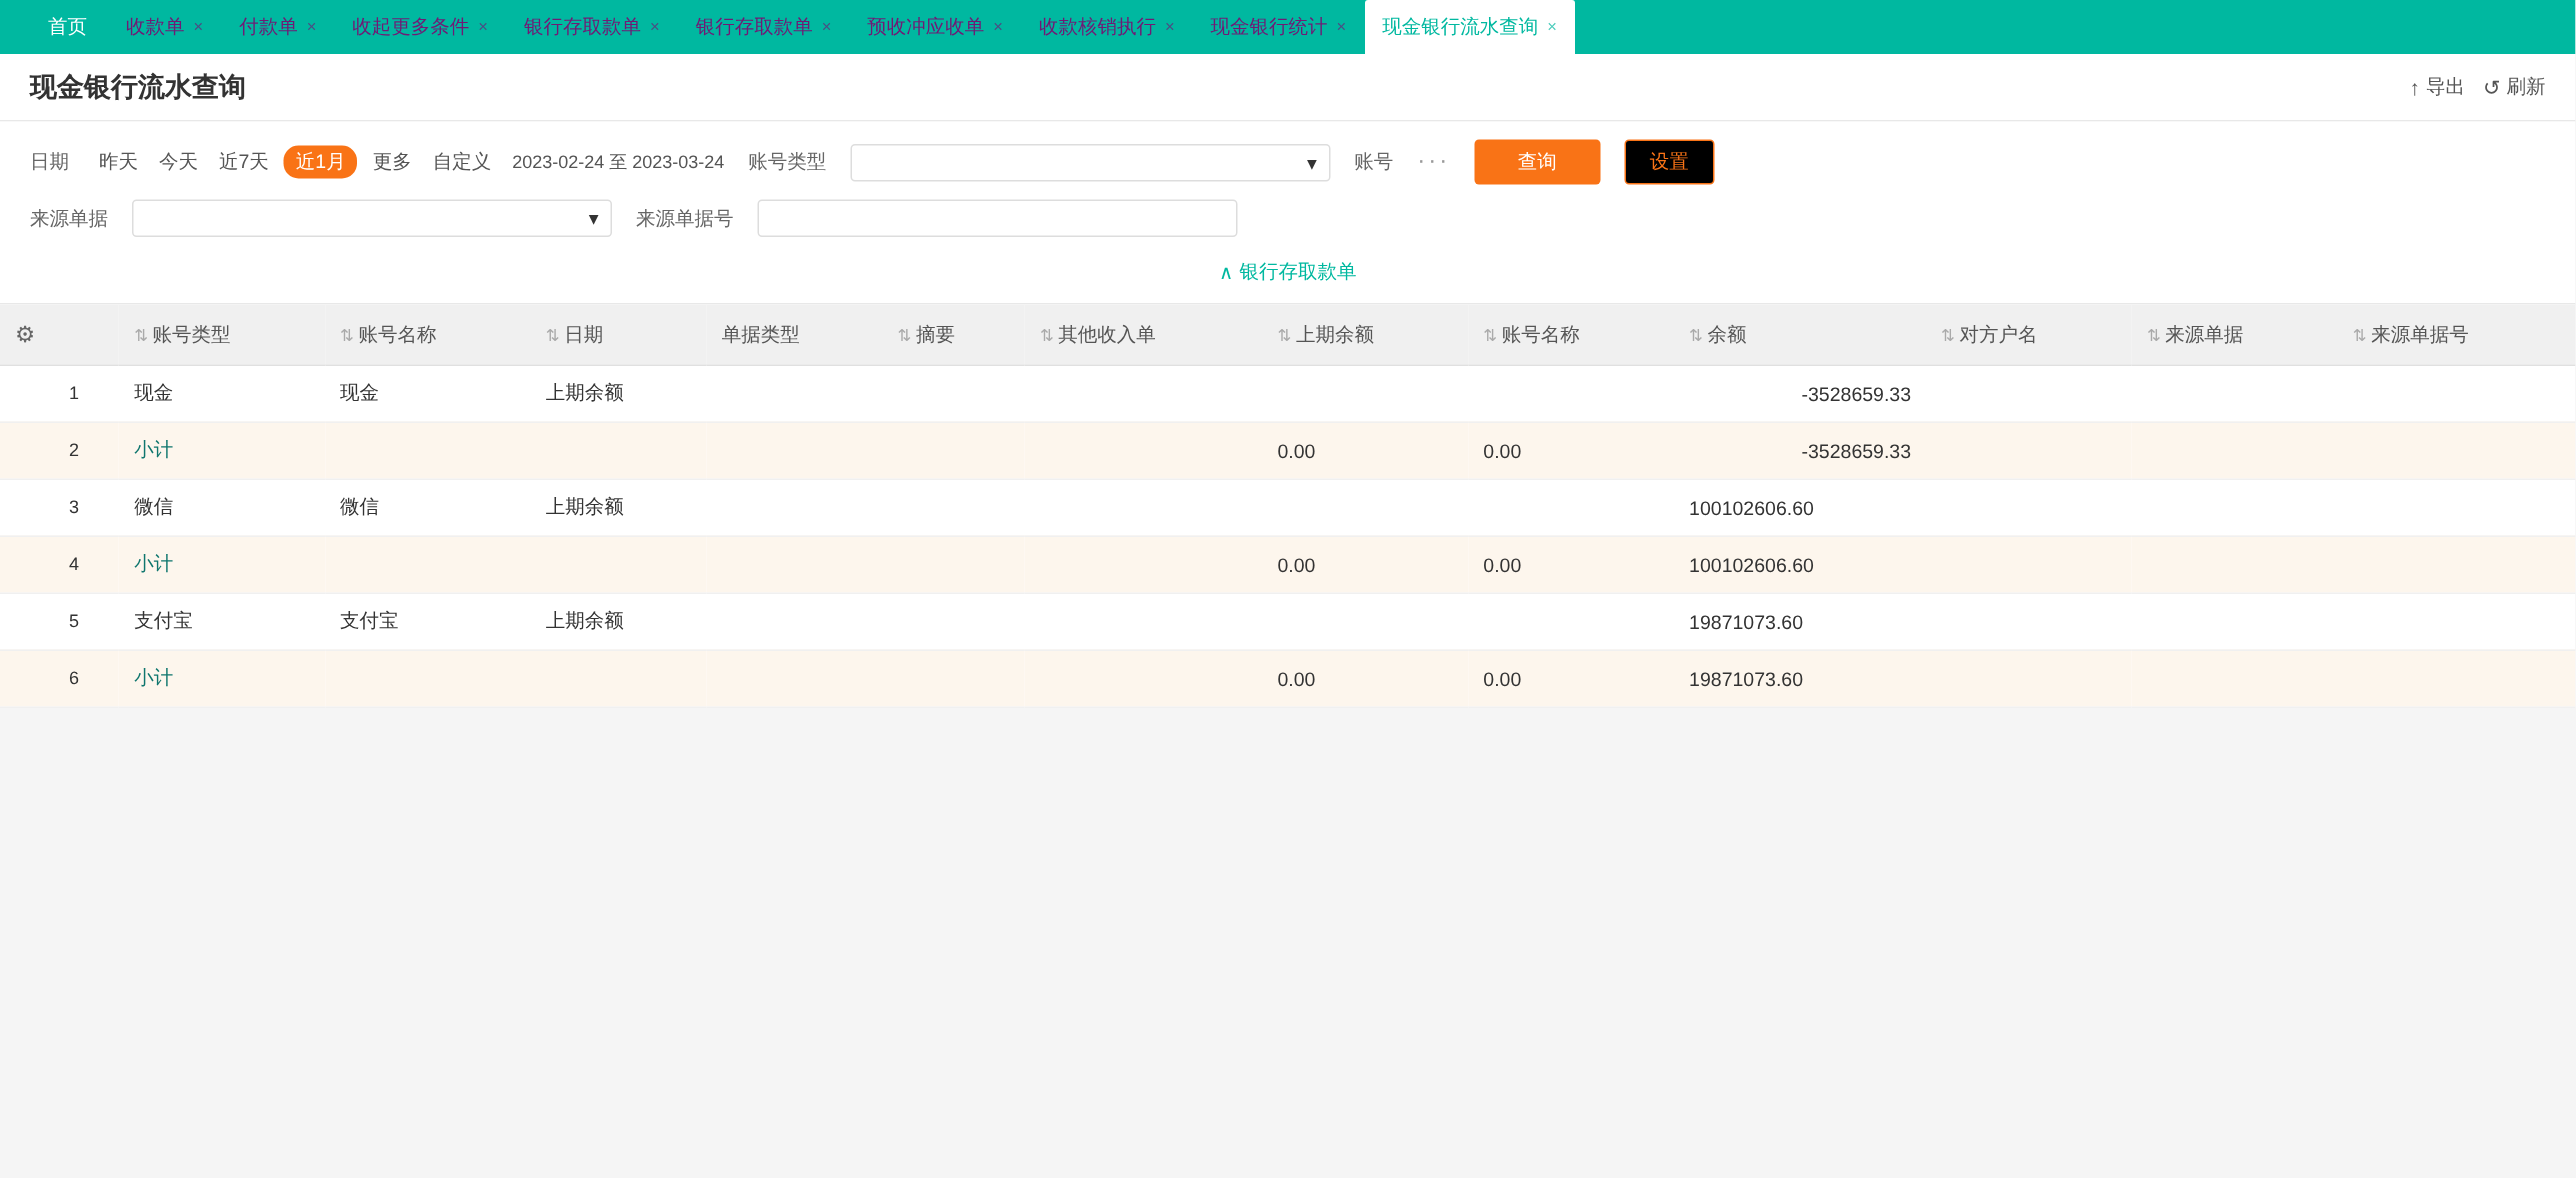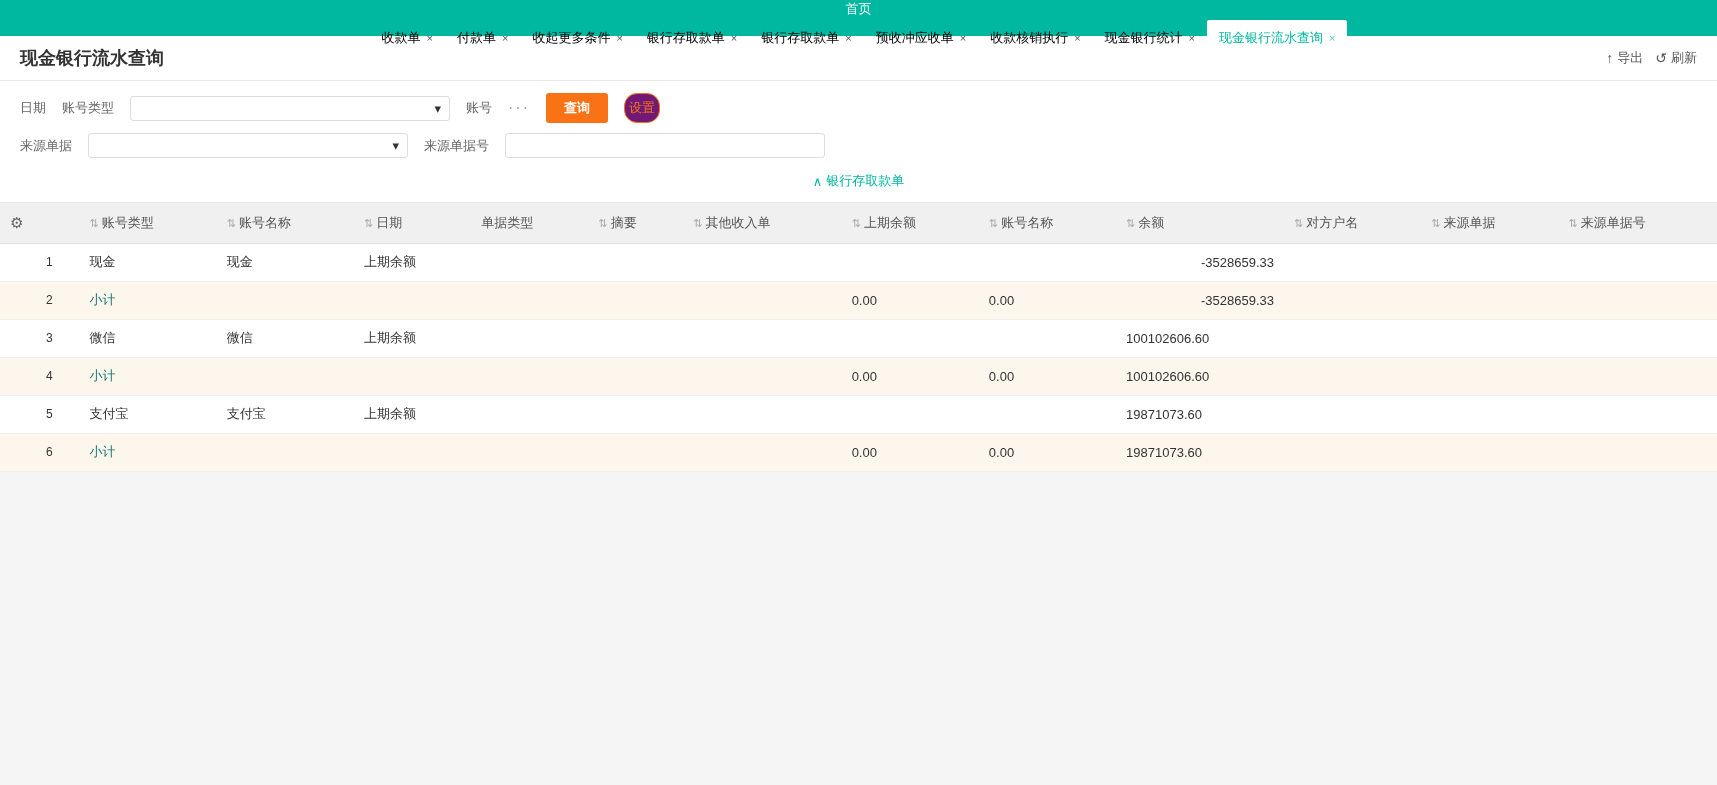--- a/index.html
+++ b/index.html
@@ -6,24 +6,23 @@
     body { font-family: 'Microsoft YaHei', Arial, sans-serif; font-size: 13px; background: #f5f5f5; color: #333; }
 
     
     .top-nav {
       background: #00b8a0;
       display: flex;
       align-items: center;
       height: 36px;
       padding: 0 20px;
       gap: 2px;
-      flex-direction: column;
     }
     .nav-item {
-      color: #000000;
+      color: #701a75;
       padding: 0 12px;
       height: 36px;
       display: flex;
       align-items: center;
       cursor: pointer;
       font-size: 13px;
       white-space: nowrap;
       border-radius: 2px 2px 0 0;
     }
     .nav-item.active {
@@ -148,31 +147,30 @@
       align-items: center;
       gap: 4px;
       background: none;
       border: none;
     }
     .query-btn {
       background: #f97316;
       color: #fff;
       border: none;
       border-radius: 3px;
-      padding: 6px 18px;
-      cursor: pointer;
-      font-size: 13px;
-      font-weight: bold;
+      padding: 6px 29px;
+      cursor: pointer;
+      font-size: 13px;
     }
     .settings-btn {
-      background: #701a75;
+      background: #000000;
       color: #f97316;
       border: 1px solid #f97316;
-      border-radius: 13px;
-      padding: 5px 4px;
+      border-radius: 3px;
+      padding: 5px 16px;
       cursor: pointer;
       font-size: 13px;
     }
     .more-dots {
       color: #999;
       cursor: pointer;
       letter-spacing: 2px;
       font-size: 16px;
     }
 
@@ -299,20 +297,29 @@
       <span style="font-size:14px;">↺</span>
       <span>刷新</span>
     </button>
   </div>
 </div>
 
 <div class="filter-area">
   <div class="filter-row">
 
     <span class="filter-label">日期</span>
+    <div class="date-shortcuts">
+      <button class="date-btn">昨天</button>
+      <button class="date-btn">今天</button>
+      <button class="date-btn">近7天</button>
+      <button class="date-btn active">近1月</button>
+      <button class="date-btn">更多</button>
+      <button class="date-btn">自定义</button>
+      <span class="date-range">2023-02-24 至 2023-03-24</span>
+    </div>
 
     <span class="filter-label">账号类型</span>
     <div class="filter-select filter-select-wide">
       <span style="flex:1;color:#ccc;"></span>
       <span>▾</span>
     </div>
 
     <span class="filter-label">账号</span>
     <span class="more-dots">···</span>
 

